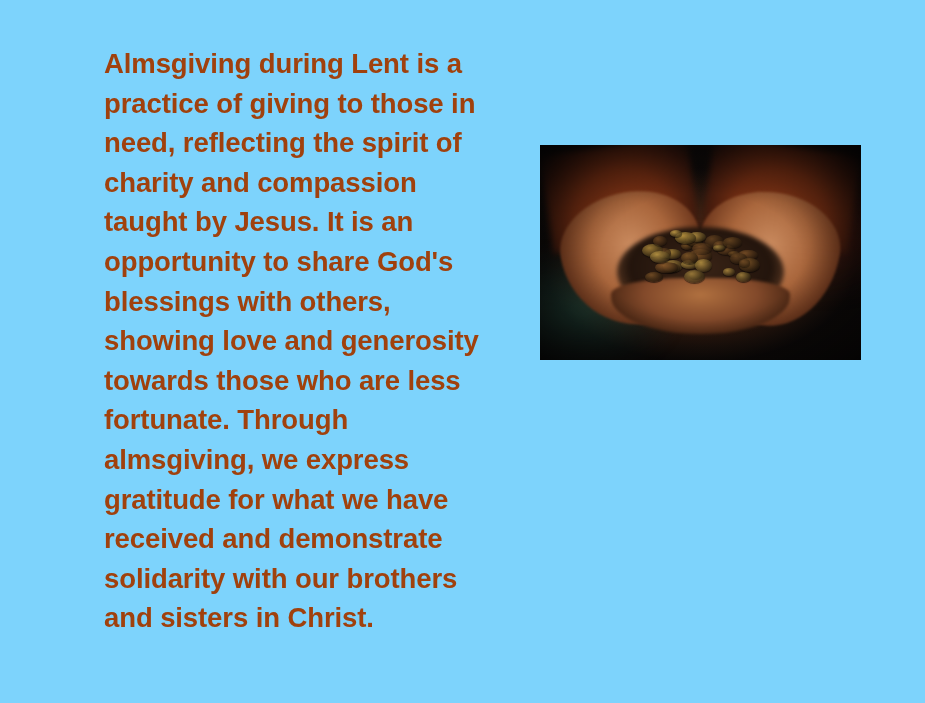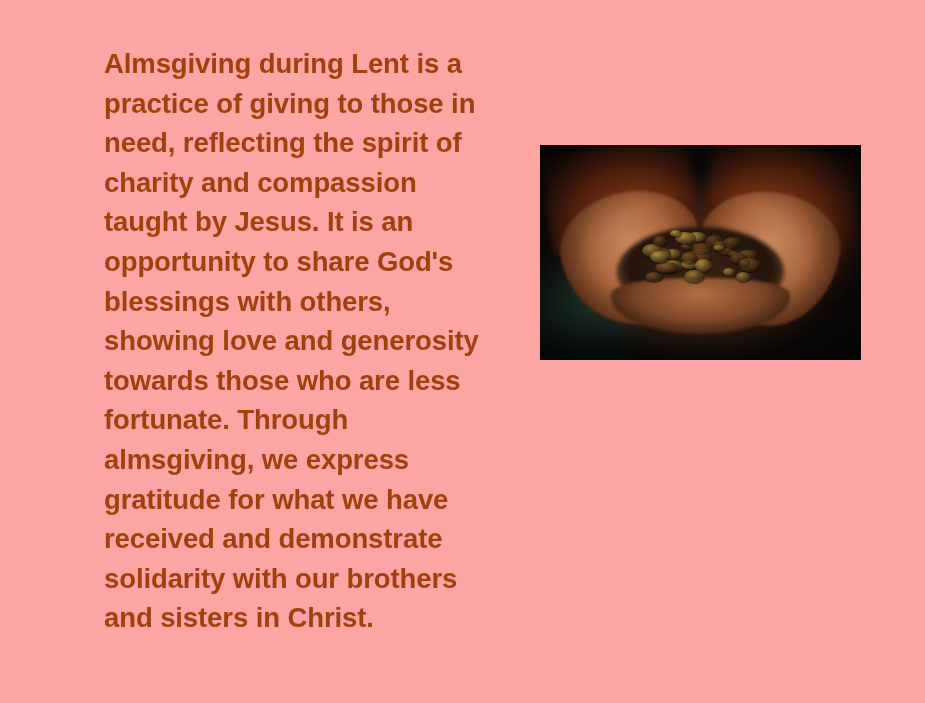--- a/index.html
+++ b/index.html
@@ -10,21 +10,21 @@
     width: 925px;
     height: 703px;
     background: #ffffff;
     font-family: "Liberation Sans", sans-serif;
     overflow: hidden;
   }
   .slide {
     position: relative;
     width: 925px;
     height: 703px;
-    background: #fca5a5;
+    background: #7dd3fc;
   }
   .body-text {
     position: absolute;
     left: 104px;
     top: 44px;
     width: 390px;
     font-size: 27.5px;
     font-weight: bold;
     line-height: 1.44;
     color: #A0410D;

